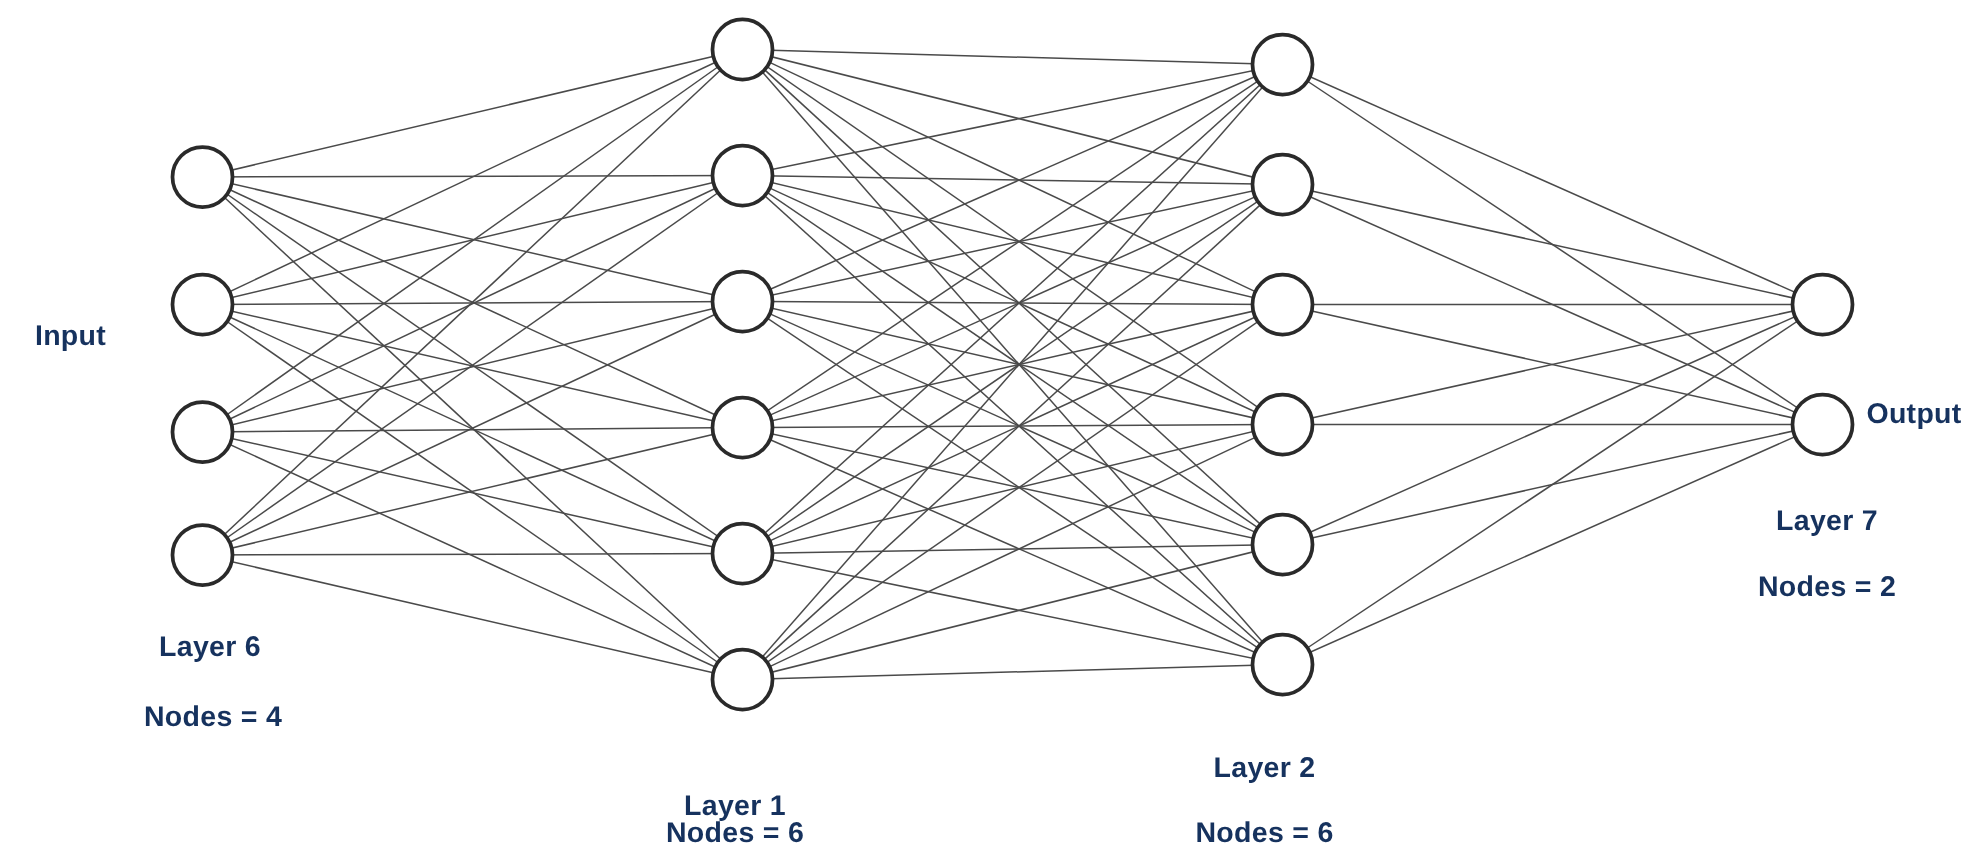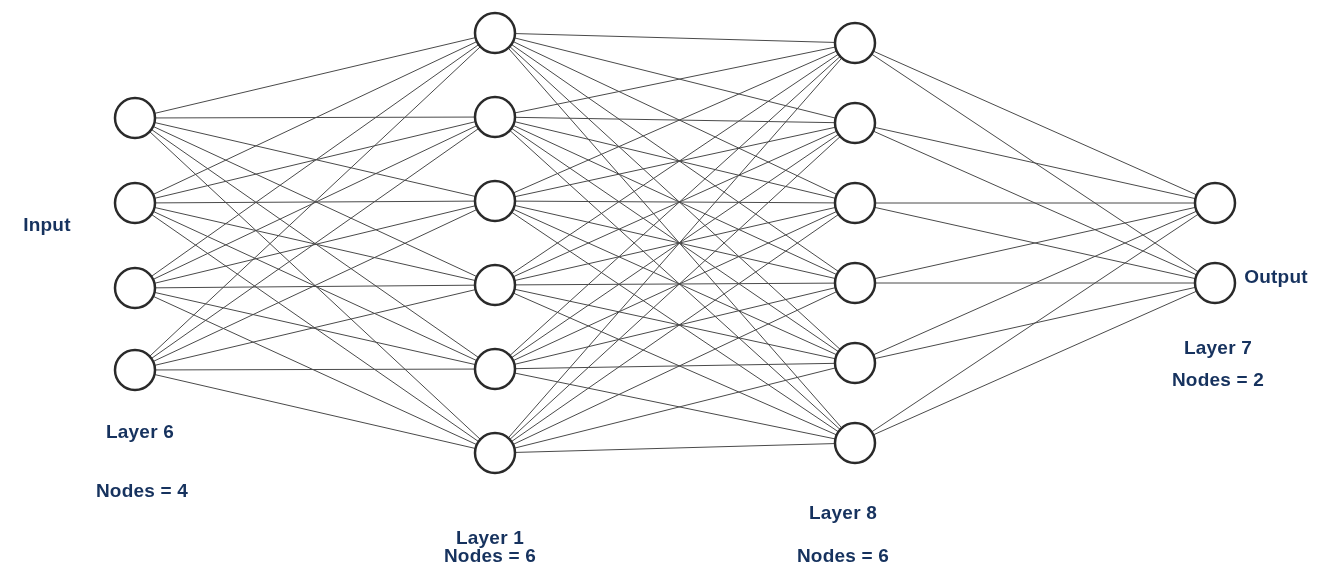--- a/index.html
+++ b/index.html
@@ -129,24 +129,24 @@
       <circle cx="855" cy="443" r="20" fill="#ffffff" stroke="#2a2a2a" stroke-width="2.5"></circle>
       <circle cx="1215" cy="203" r="20" fill="#ffffff" stroke="#2a2a2a" stroke-width="2.5"></circle>
       <circle cx="1215" cy="283" r="20" fill="#ffffff" stroke="#2a2a2a" stroke-width="2.5"></circle>
     </svg>
 
   <div class="lbl" style="left:47px;  top:225px;">Input</div>
 
   <div class="lbl" style="left:1276px; top:239px;margin-top:38px;">Output</div>
 
   <div class="lbl" style="left:140px; top:432px;">Layer 6</div>
-  <div class="lbl" style="left:142px; top:479px;margin-top:12px;">Nodes = 4</div>
+  <div class="lbl" style="left:142px; top:479px;">Nodes = 4</div>
 
   <div class="lbl" style="left:490px; top:538px;">Layer 1</div>
   <div class="lbl" style="left:490px; top:556px;">Nodes = 6</div>
 
-  <div class="lbl" style="left:843px; top:513px;">Layer 8</div>
+  <div class="lbl" style="left:843px; top:513px;">Layer 2</div>
   <div class="lbl" style="left:843px; top:556px;">Nodes = 6</div>
 
   <div class="lbl" style="left:1218px; top:348px;">Layer 7</div>
-  <div class="lbl" style="left:1218px; top:380px;">Nodes = 2</div>
+  <div class="lbl" style="left:1218px; top:392px;">Nodes = 2</div>
 
 </div>
 
 </body></html>

